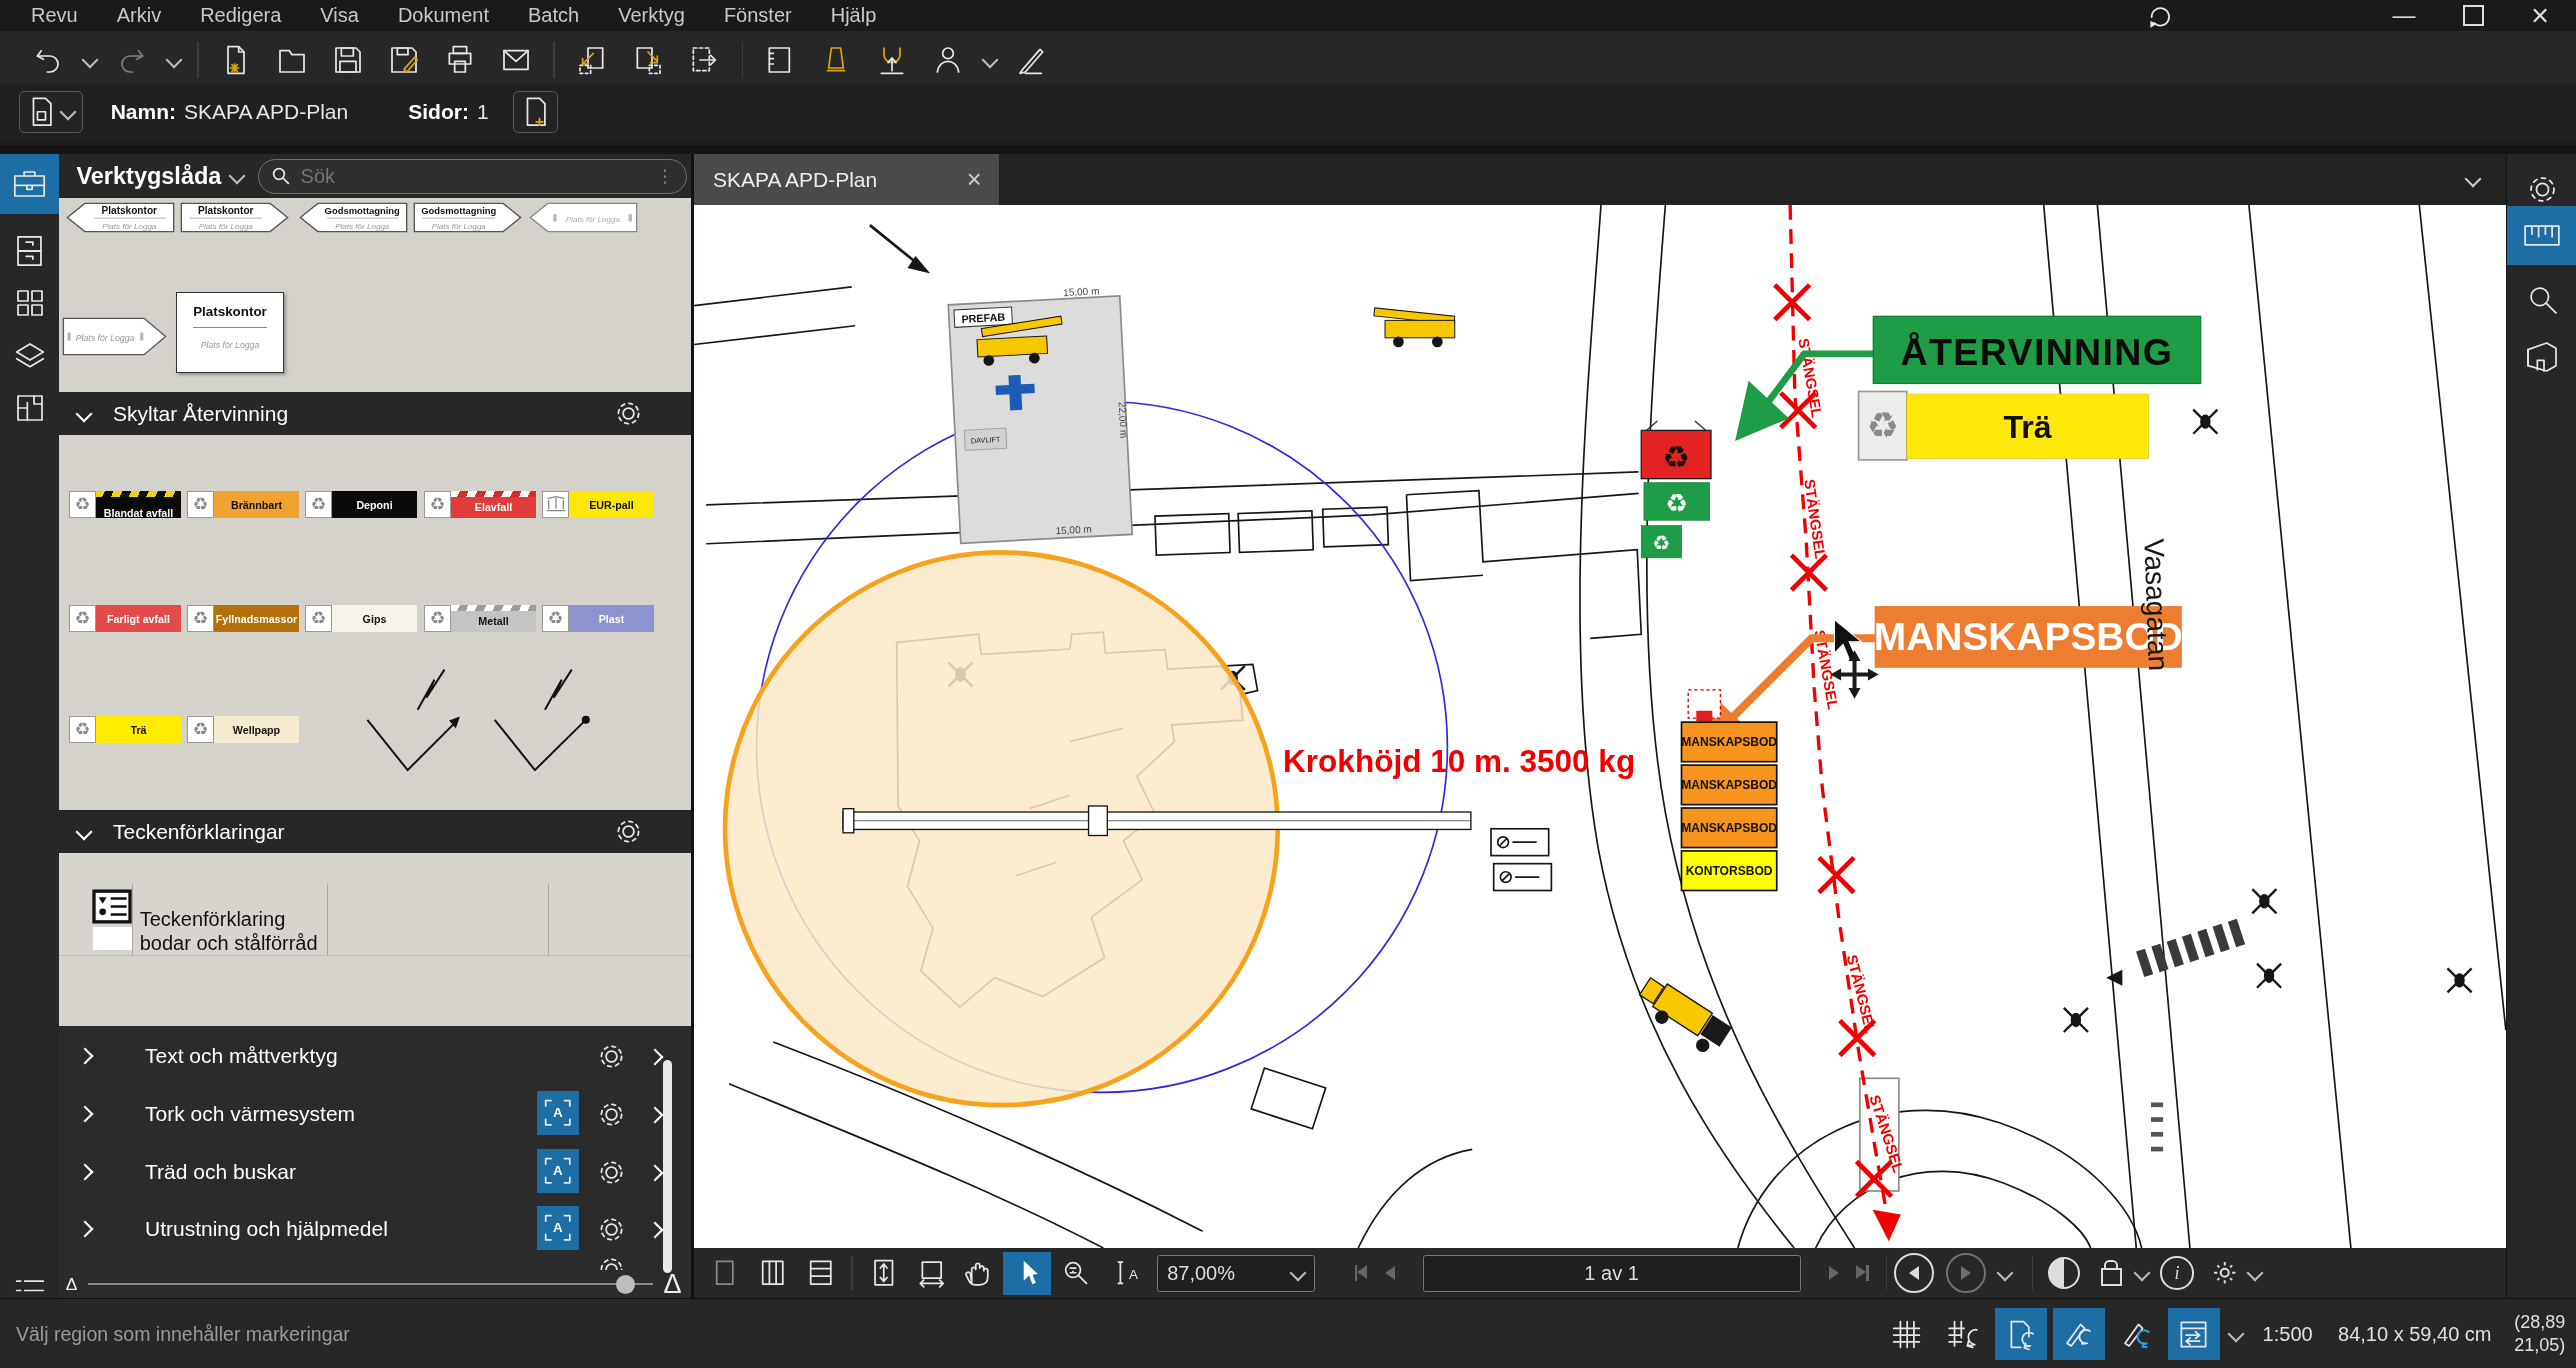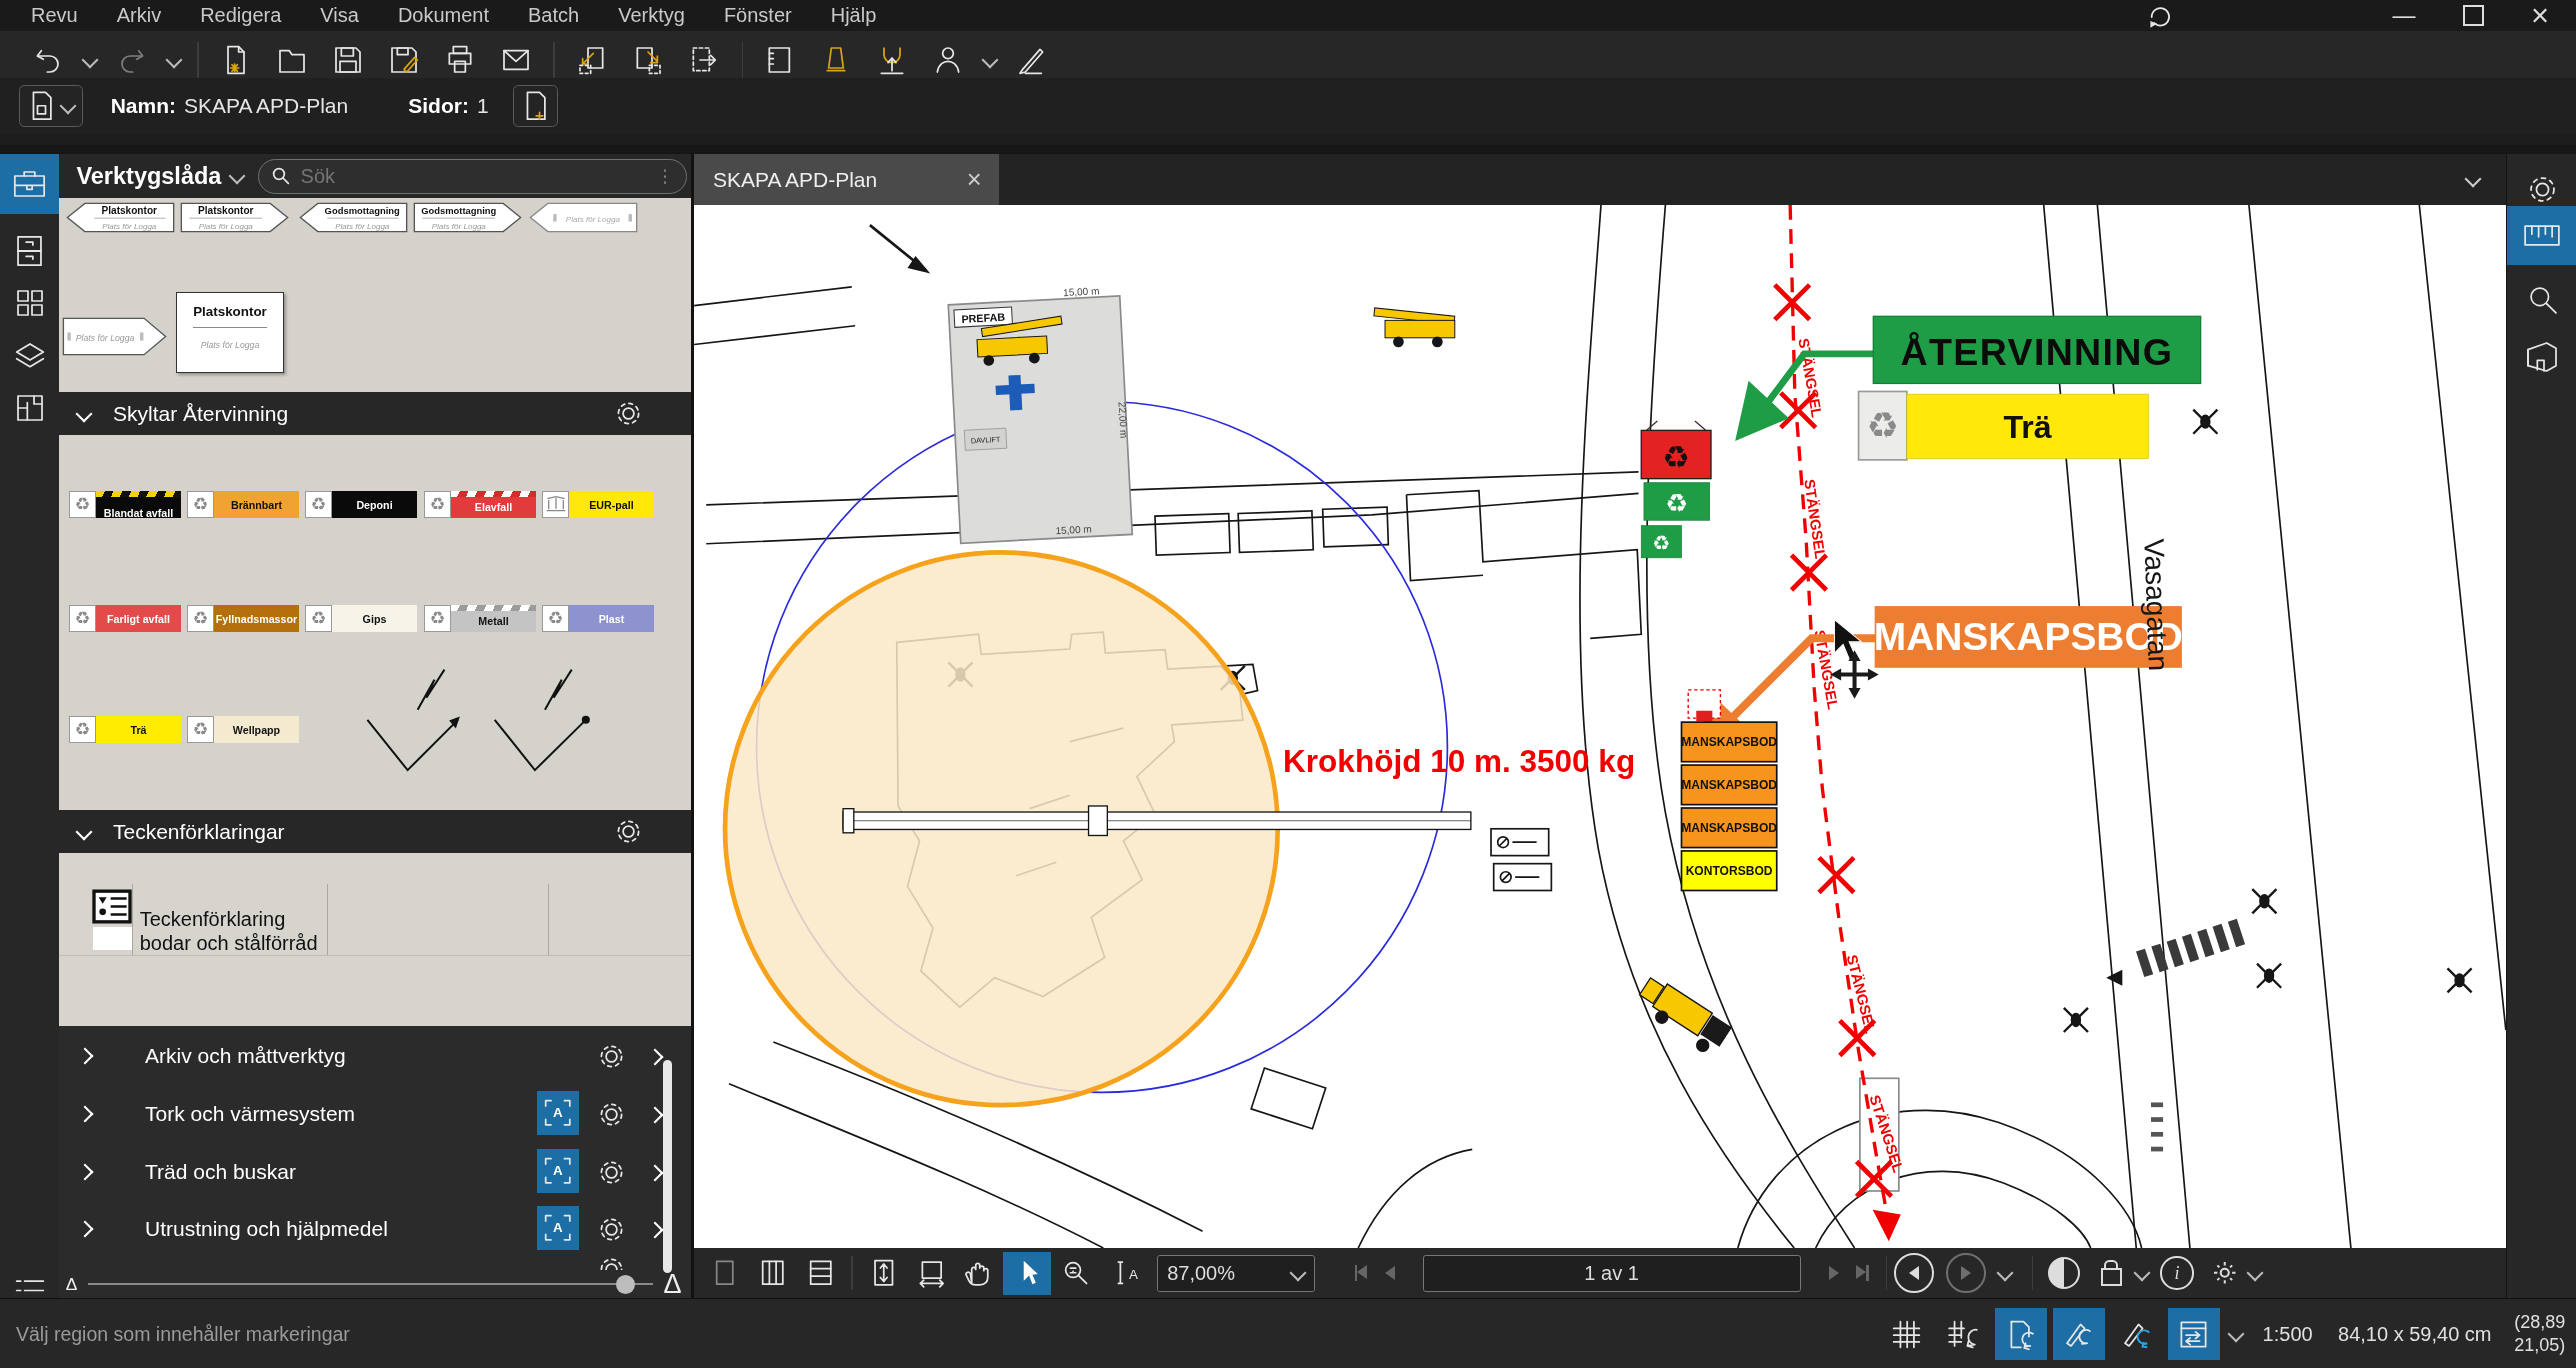--- a/index.html
+++ b/index.html
@@ -6,21 +6,21 @@
   #app{position:relative;width:2576px;height:1369px;background:#1d1d1d;font-family:"Liberation Sans",sans-serif;overflow:hidden;color:#ddd}
   .abs{position:absolute}
   
   #menubar{left:0;top:0;width:2576px;height:31px;background:#1a1a1a;display:flex;align-items:center;gap:39px;padding-left:31px;box-sizing:border-box}
   #menubar .mi{font-size:20px;color:#c9c9c9;cursor:default}
   #winctl{position:absolute;right:0;top:0;height:31px;display:flex;align-items:center;gap:47px;padding-right:27px}
   #toolbar{left:0;top:31px;width:2576px;height:58px;background:#272727;border-bottom:1.3px solid #141414;display:flex;align-items:center;padding-left:20px;box-sizing:border-box}
   .tslot{width:56px;height:47px;display:flex;align-items:center;justify-content:center}
   .tslot.sm{width:28px}
   .sep{width:1.3px;height:36px;background:#3d3d3d;margin:0 9.4px}
-  #docbar{left:0;top:78px;width:2576px;height:56px;background:#202020;display:flex;align-items:center}
+  #docbar{left:0;top:84px;width:2576px;height:56px;background:#202020;display:flex;align-items:center}
   .dbtn{height:40px;border:1.3px solid #5a5a5a;border-radius:5.4px;display:flex;align-items:center;justify-content:center;gap:6.7px;padding:0 8px;background:#242424}
   #docbar .lbl{font-size:21px;color:#fff;font-weight:bold}
   #docbar .val{font-size:21px;color:#e6e6e6;font-weight:normal}
   #strip{left:0;top:145px;width:2576px;height:9.4px;background:#161616}
   
   #leftrail{left:0;top:154px;width:59px;height:1144px;background:#272727}
   #rightrail{left:2506px;top:154px;width:70px;height:1144px;background:#272727;border-left:1.3px solid #141414}
   .railslot{position:absolute;left:0;width:100%;height:60px;display:flex;align-items:center;justify-content:center}
   .railslot.active{background:#1c6ea4}
   
@@ -470,21 +470,21 @@
         <div class="tcell" style="width:195px">
             <div class="amnetxt">Teckenförklaring bodar och stålförråd</div>
           </div>
         <div class="tcell" style="width:221px"></div>
         <div class="tcell" style="width:142px;border-right:none"></div>
       </div>
     </div>
 
     <div class="secrow" style="top:880px">
       <span class="chr" style="margin-left:20px"></span>
-        <span class="t">Arkiv och måttverktyg</span>
+        <span class="t">Text och måttverktyg</span>
       <span class="abs" style="left:537px">
           <svg width="31" height="31" viewBox="0 0 46 46">
             <circle class="ic" cx="23" cy="23" r="8"></circle>
             <circle class="ic" cx="23" cy="23" r="15" stroke-width="7" stroke-dasharray="5.5 6.3"></circle>
           </svg>
         </span>
       <span class="chr abs" style="left:590px;top:17.4px"></span>
     </div>
     <div class="secrow" style="top:938px">
       <span class="chr" style="margin-left:20px"></span>

